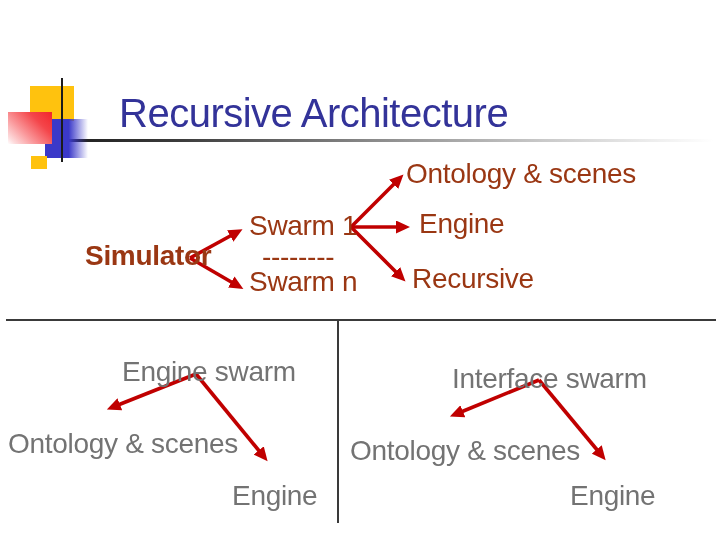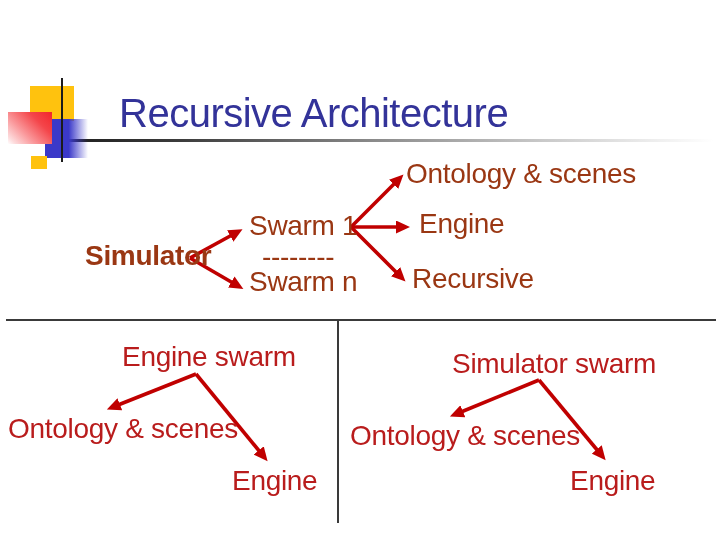--- a/index.html
+++ b/index.html
@@ -31,21 +31,21 @@
   }
   .logo-vline{left:61px;top:78px;width:2px;height:84px;background:#1b1b1b;z-index:4;}
   
   .divider-h{left:6px;top:319px;width:710px;height:1.5px;background:#3a3a3a;}
   .divider-v{left:337px;top:320px;width:1.5px;height:203px;background:#3a3a3a;}
   
   .lbl{
     position:absolute;font-size:28px;line-height:28px;white-space:nowrap;letter-spacing:-0.3px;
   }
   .brown{color:#9A3713;}
-  .blue{color:#b91c1c;}
+  .blue{color:#737373;margin-top:15px;}
   
   svg.arrows{position:absolute;left:0;top:0;width:720px;height:540px;pointer-events:none;}
   svg.arrows line{stroke:#C00000;stroke-width:3.6px;}
 </style>
 </head>
 <body>
 
 <div>
 
   <div>
@@ -84,17 +84,17 @@
   <div class="lbl brown" style="left:262px;top:243px;">--------</div>
   <div class="lbl brown" style="left:249px;top:268px;">Swarm n</div>
   <div class="lbl brown" style="left:406px;top:160px;">Ontology &amp; scenes</div>
   <div class="lbl brown" style="left:419px;top:210px;">Engine</div>
   <div class="lbl brown" style="left:412px;top:265px;">Recursive</div>
 
   <div class="lbl blue" style="left:122px;top:343px;">Engine swarm</div>
   <div class="lbl blue" style="left:8px;top:415px;">Ontology &amp; scenes</div>
   <div class="lbl blue" style="left:232px;top:467px;">Engine</div>
 
-  <div class="lbl blue" style="left:452px;top:350px;">Simulator swarm</div>
+  <div class="lbl blue" style="left:452px;top:350px;">Interface swarm</div>
   <div class="lbl blue" style="left:350px;top:422px;">Ontology &amp; scenes</div>
   <div class="lbl blue" style="left:570px;top:467px;">Engine</div>
 
 </div>
 
 </body></html>

